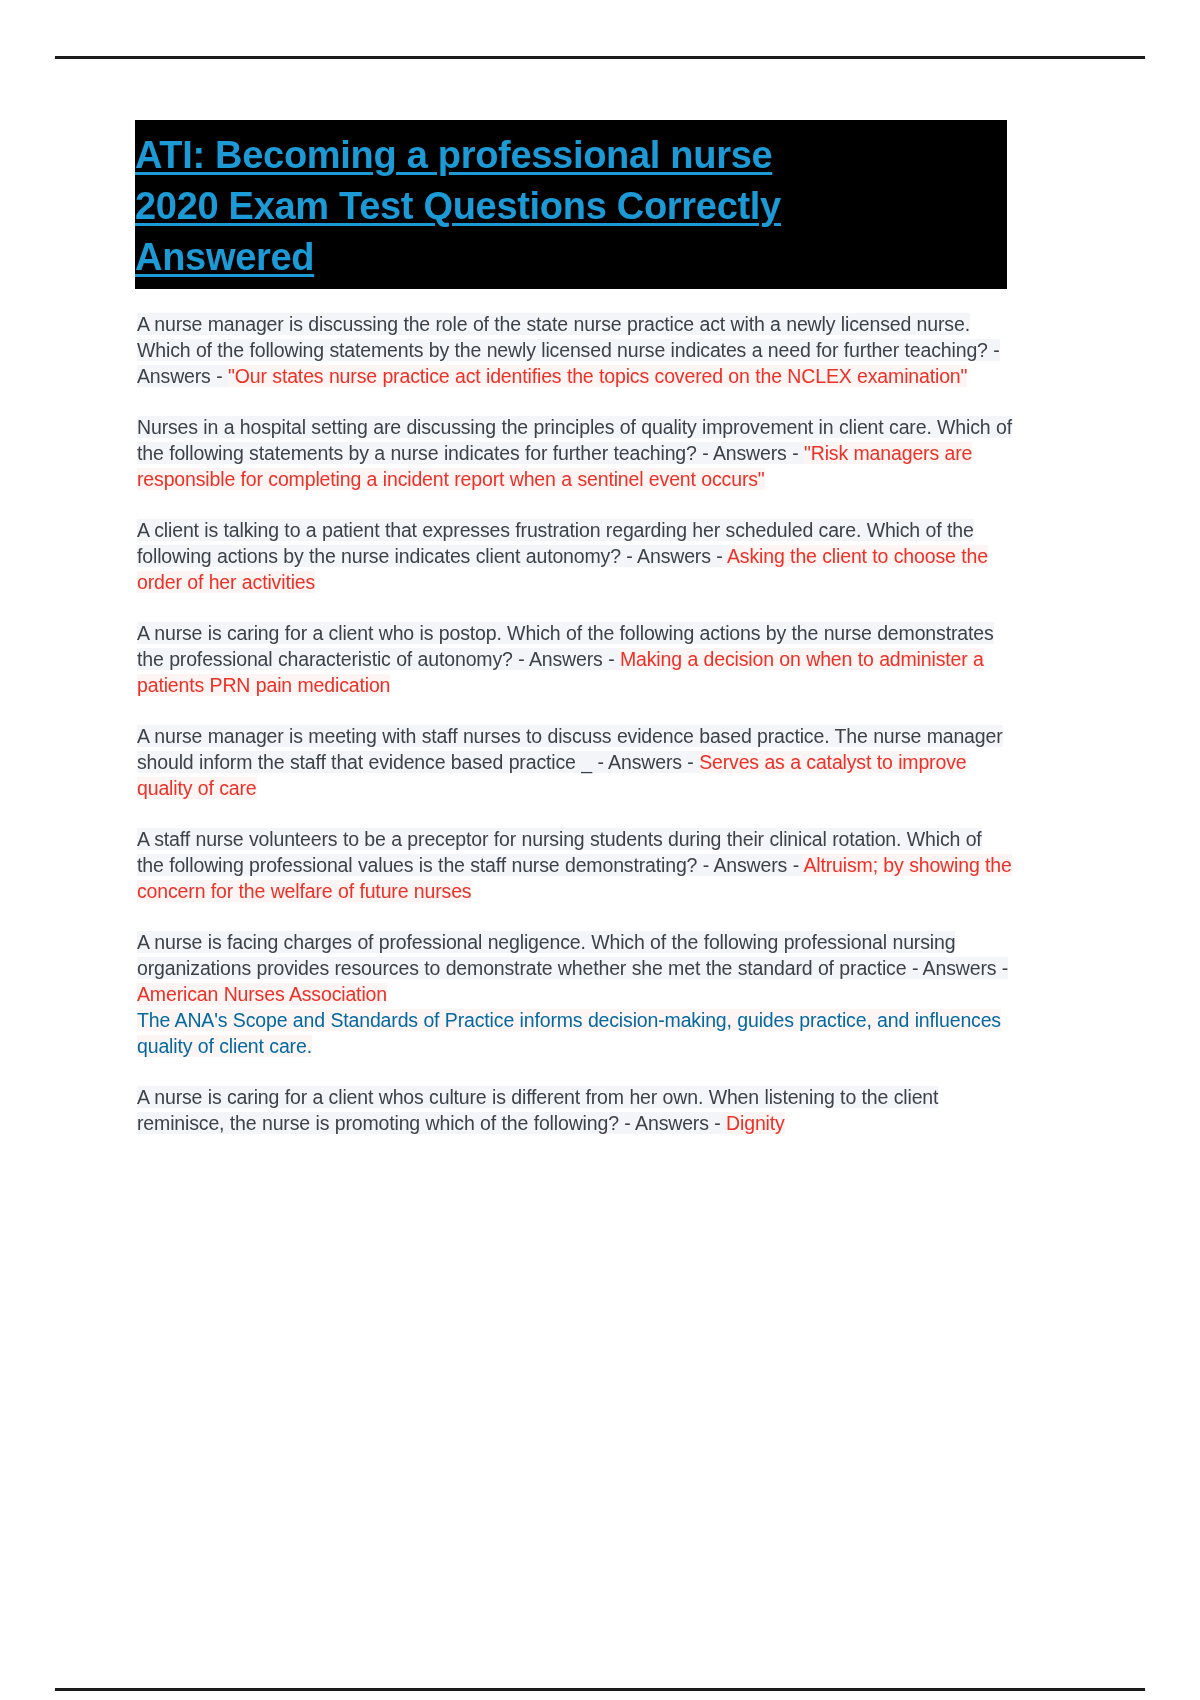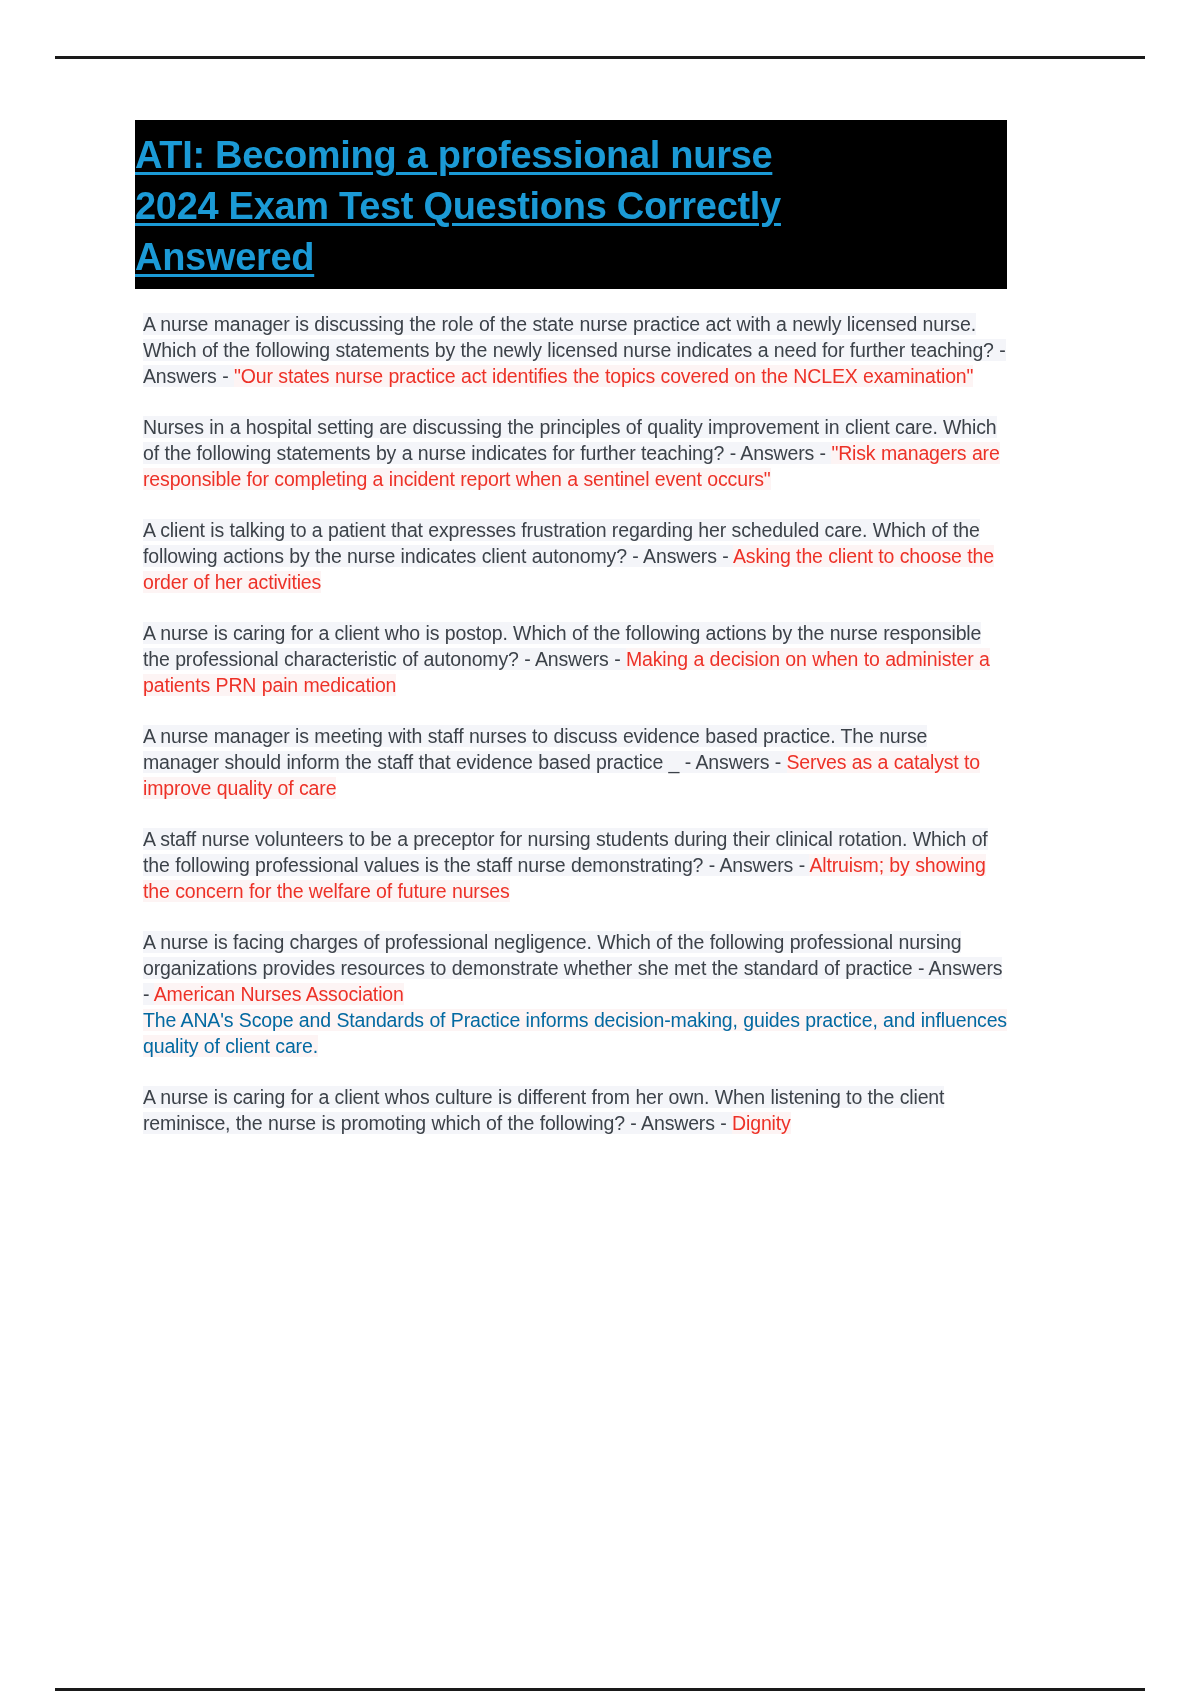--- a/index.html
+++ b/index.html
@@ -54,21 +54,21 @@
   .doc-title .tline {
     display: inline;
     text-decoration: underline;
     text-decoration-thickness: 3px;
     text-underline-offset: 4px;
     box-decoration-break: clone;
   }
 
   
   .qa-list {
-    margin: 8px;
+    margin: 2px;
     padding: 0;
     list-style: none;
   }
   .qa-block {
     margin: 0 0 25px 0;
     font-size: 19.5px;
     line-height: 26px;
     color: #3c4249;
     letter-spacing: -0.15px;
     word-spacing: 0.2px;
@@ -93,40 +93,40 @@
 <body>
 
 <div class="page">
 
   <div class="rule rule-top"></div>
 
   <div class="content">
 
     <h1 class="doc-title">
       <span class="tline">ATI: Becoming a professional nurse</span><br>
-      <span class="tline">2024 Exam Test Questions Correctly</span><br>
+      <span class="tline">2020 Exam Test Questions Correctly</span><br>
       <span class="tline">Answered</span>
     </h1>
 
     <div class="qa-list">
 
       <p class="qa-block">
         <span class="q-text">A nurse manager is discussing the role of the state nurse practice act with a newly licensed nurse. Which of the following statements by the newly licensed nurse indicates a need for further teaching? - Answers - </span><span class="a-text">"Our states nurse practice act identifies the topics covered on the NCLEX examination"</span>
       </p>
 
       <p class="qa-block">
         <span class="q-text">Nurses in a hospital setting are discussing the principles of quality improvement in client care. Which of the following statements by a nurse indicates for further teaching? - Answers - </span><span class="a-text">"Risk managers are responsible for completing a incident report when a sentinel event occurs"</span>
       </p>
 
       <p class="qa-block">
         <span class="q-text">A client is talking to a patient that expresses frustration regarding her scheduled care. Which of the following actions by the nurse indicates client autonomy? - Answers - </span><span class="a-text">Asking the client to choose the order of her activities</span>
       </p>
 
       <p class="qa-block">
-        <span class="q-text">A nurse is caring for a client who is postop. Which of the following actions by the nurse responsible the professional characteristic of autonomy? - Answers - </span><span class="a-text">Making a decision on when to administer a patients PRN pain medication</span>
+        <span class="q-text">A nurse is caring for a client who is postop. Which of the following actions by the nurse demonstrates the professional characteristic of autonomy? - Answers - </span><span class="a-text">Making a decision on when to administer a patients PRN pain medication</span>
       </p>
 
       <p class="qa-block">
         <span class="q-text">A nurse manager is meeting with staff nurses to discuss evidence based practice. The nurse manager should inform the staff that evidence based practice _ - Answers - </span><span class="a-text">Serves as a catalyst to improve quality of care</span>
       </p>
 
       <p class="qa-block">
         <span class="q-text">A staff nurse volunteers to be a preceptor for nursing students during their clinical rotation. Which of the following professional values is the staff nurse demonstrating? - Answers - </span><span class="a-text">Altruism; by showing the concern for the welfare of future nurses</span>
       </p>
 

